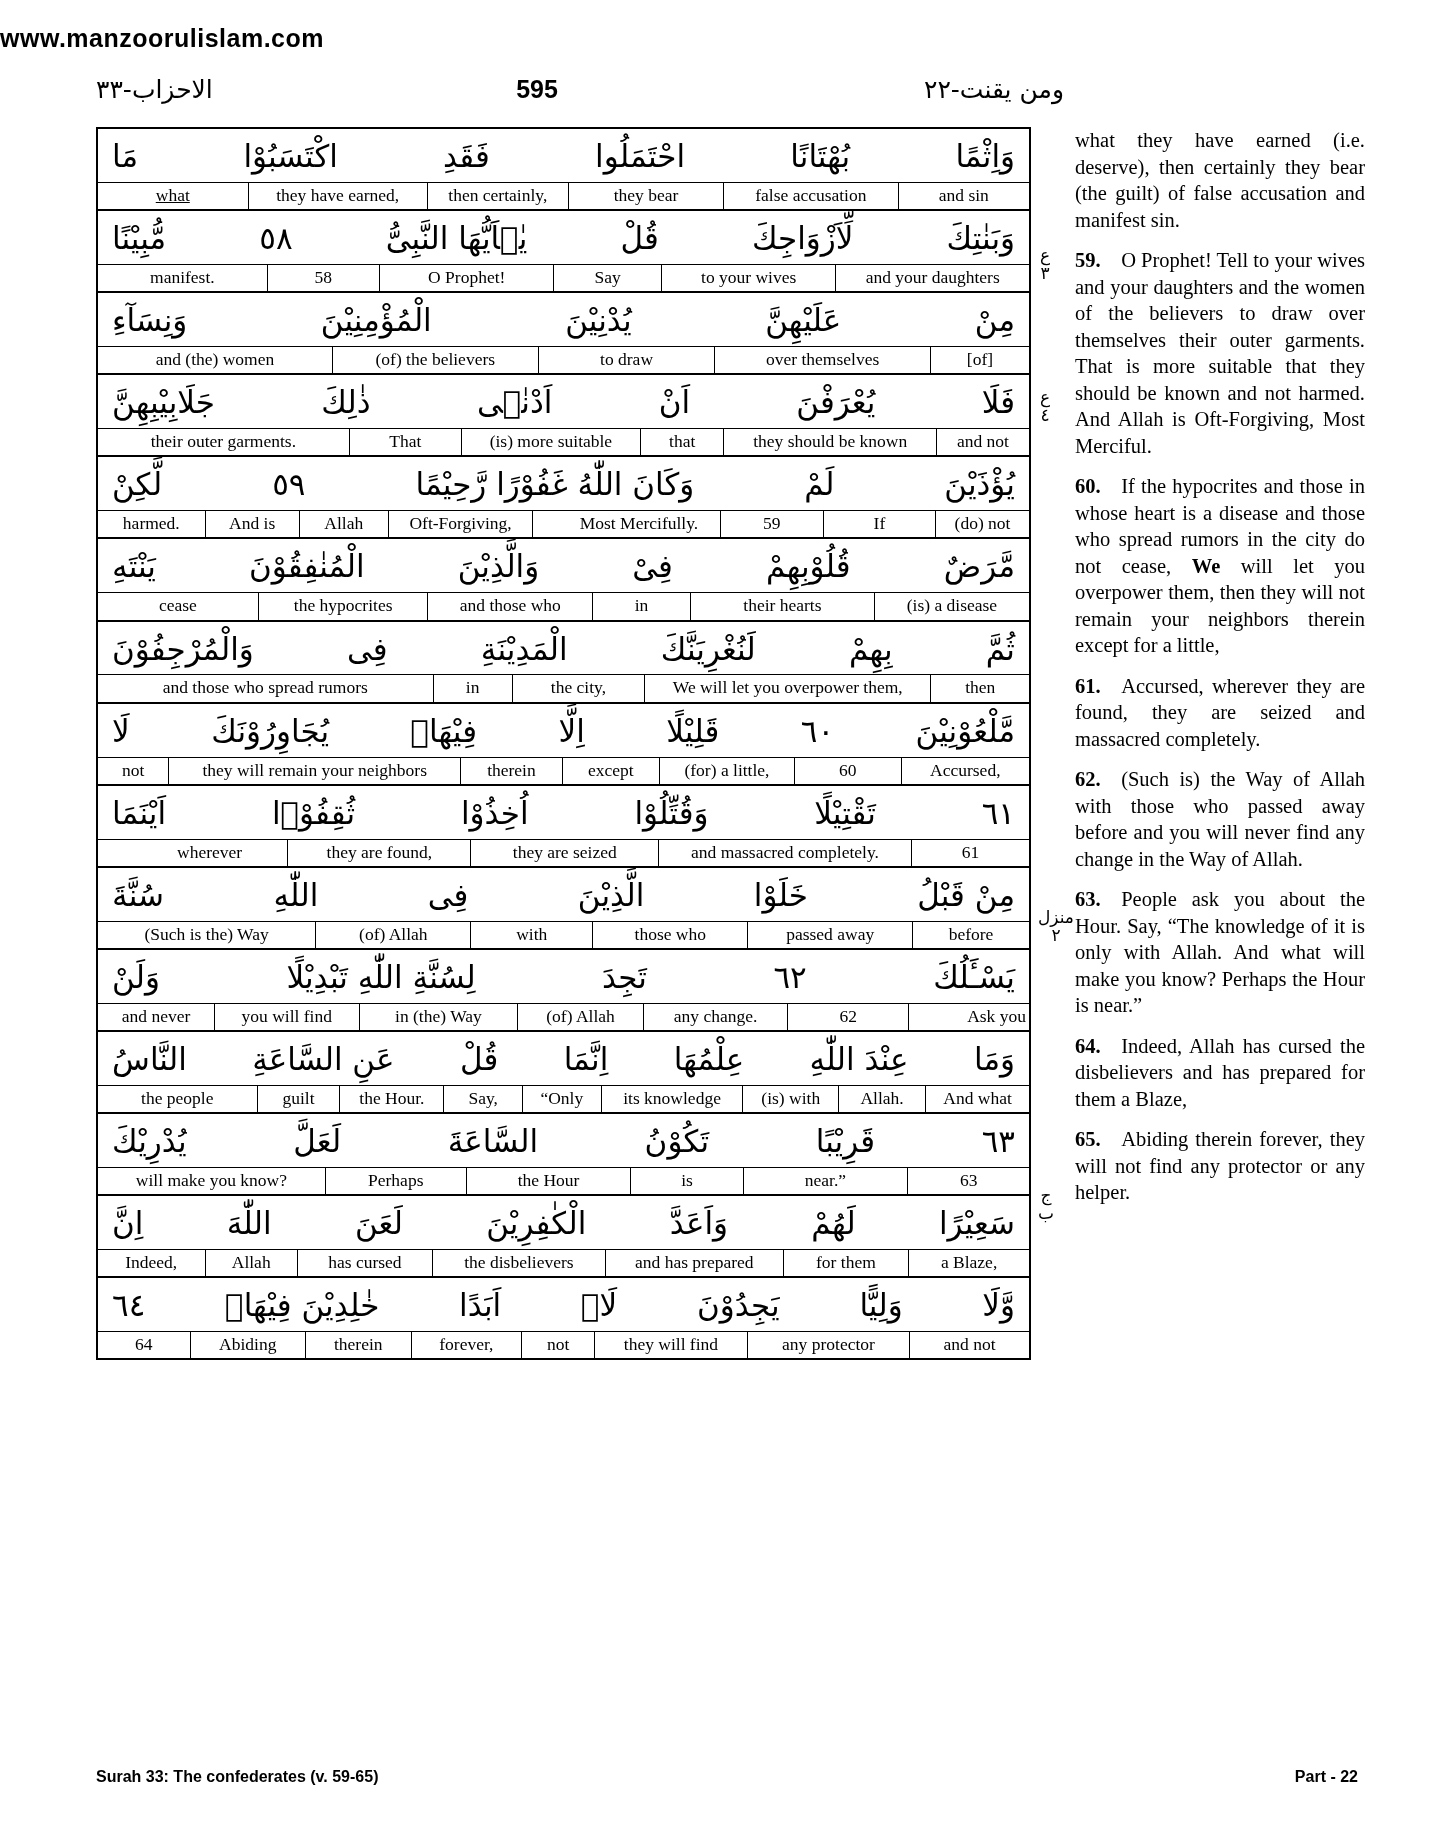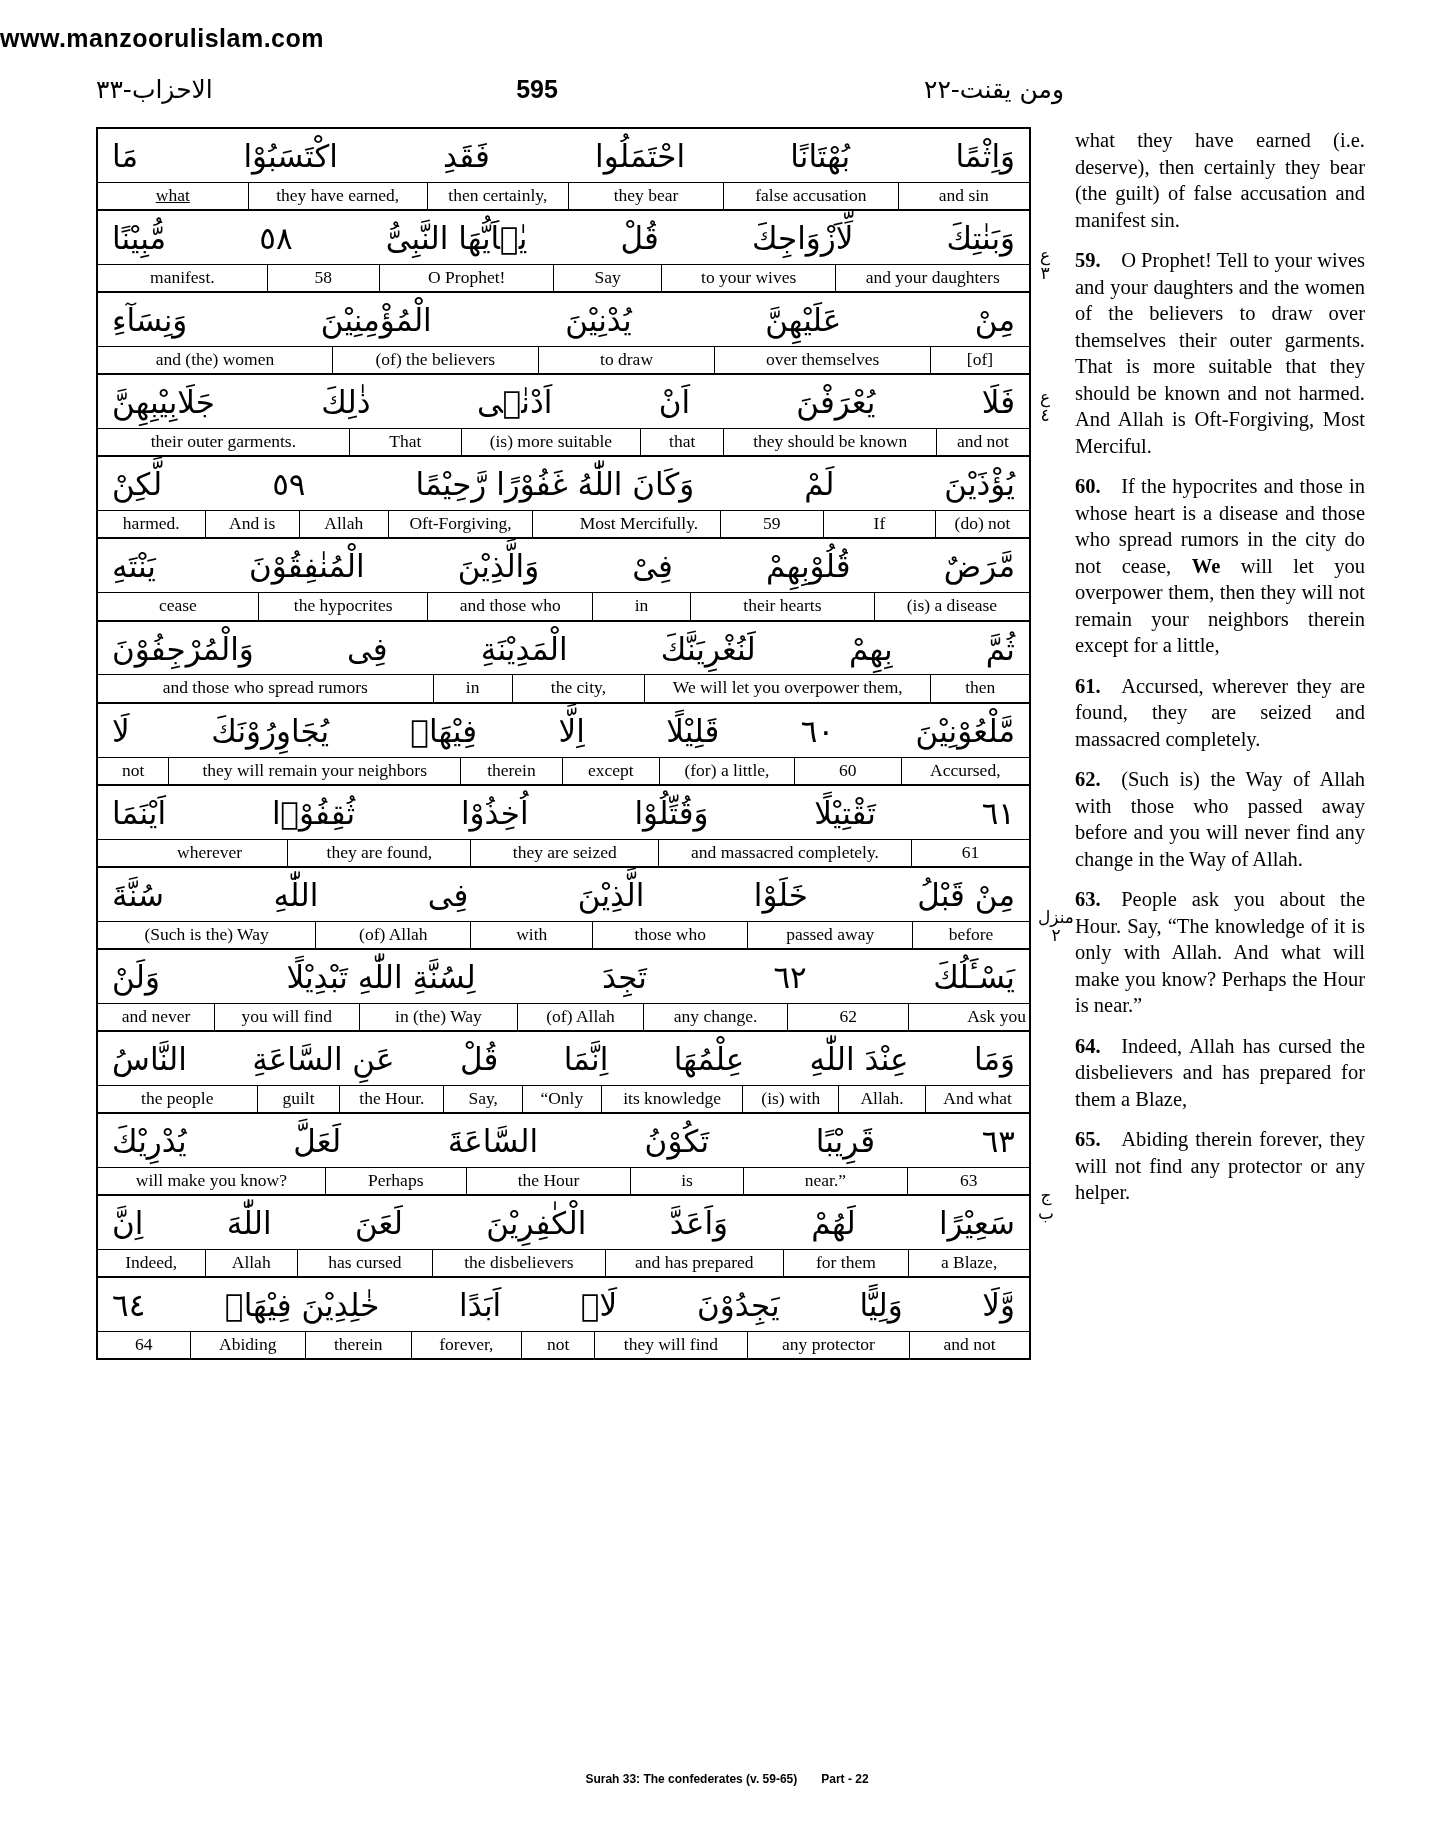--- a/index.html
+++ b/index.html
@@ -125,23 +125,23 @@
     text-align: center;
     direction: rtl;
   }
   
   .footer {
     position: absolute;
     left: 96px;
     right: 96px;
     bottom: 36px;
     display: flex;
-    justify-content: center;
+    justify-content: space-between;
     font-family: "Liberation Sans", sans-serif;
-    font-size: 12px;
+    font-size: 16px;
     font-weight: 700;
     gap: 24px;
   }
 </style>
 </head>
 <body>
 
 <div class="page">
 
   <div class="site-url">www.manzoorulislam.com</div>

